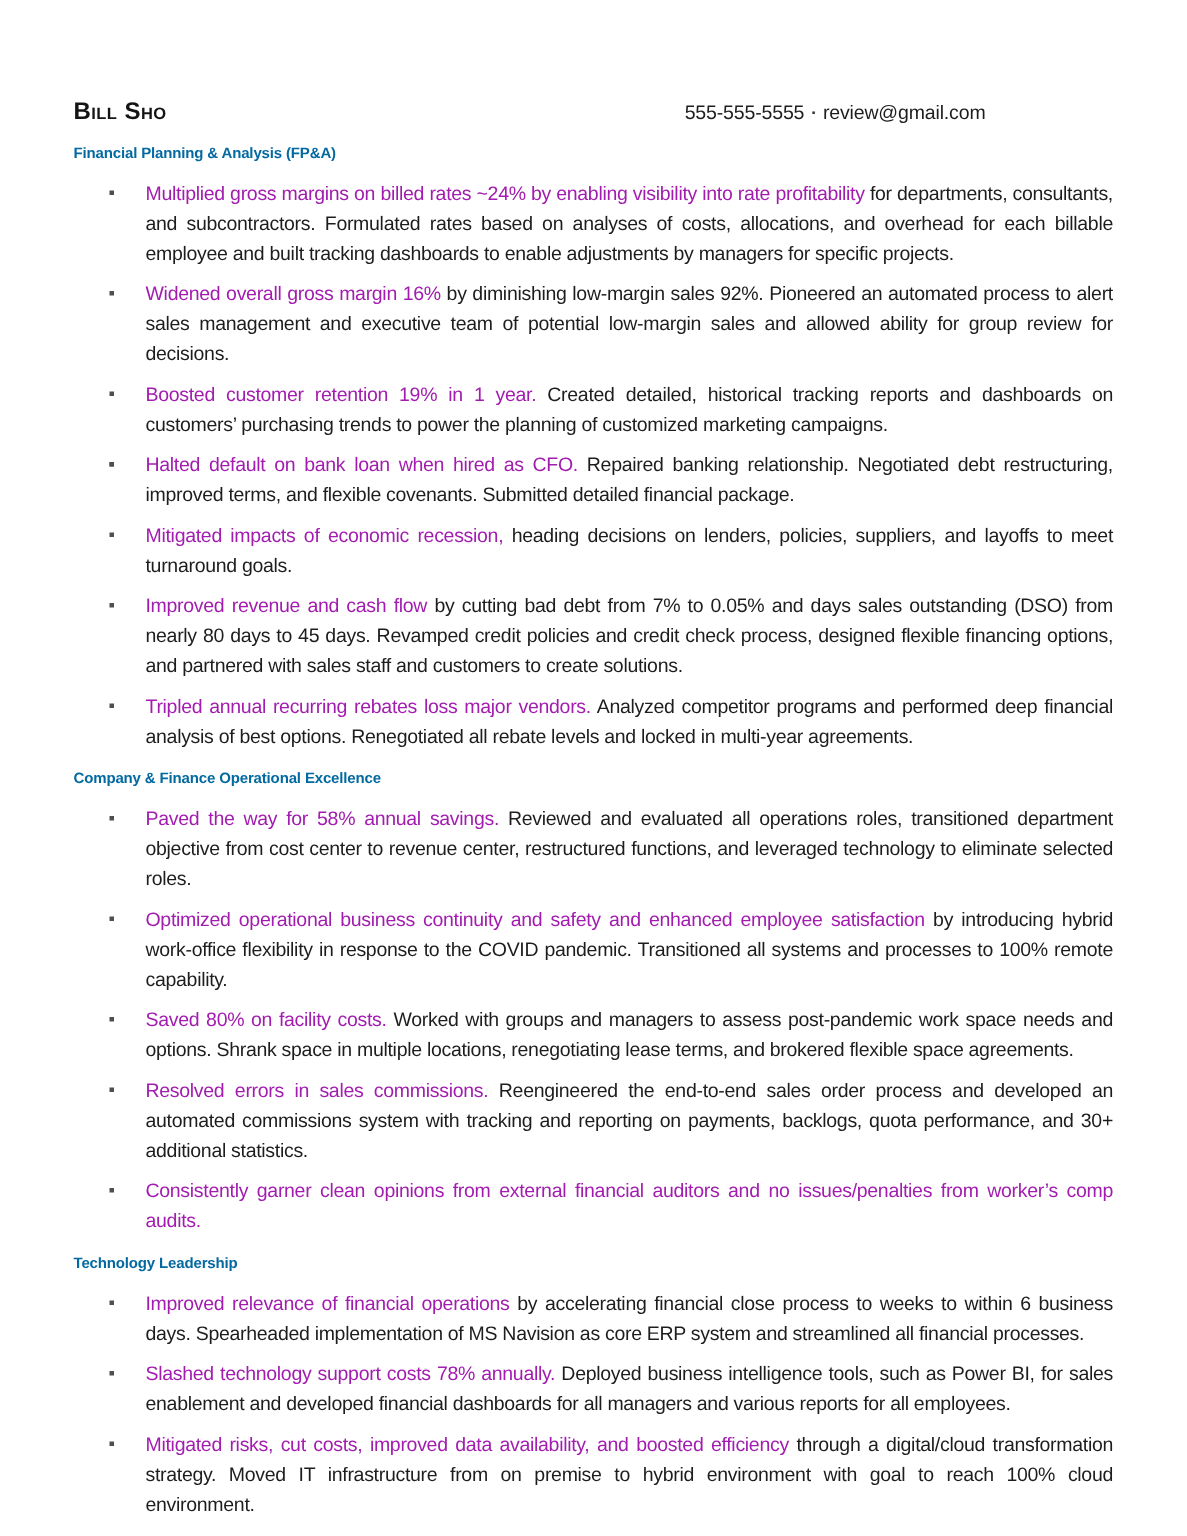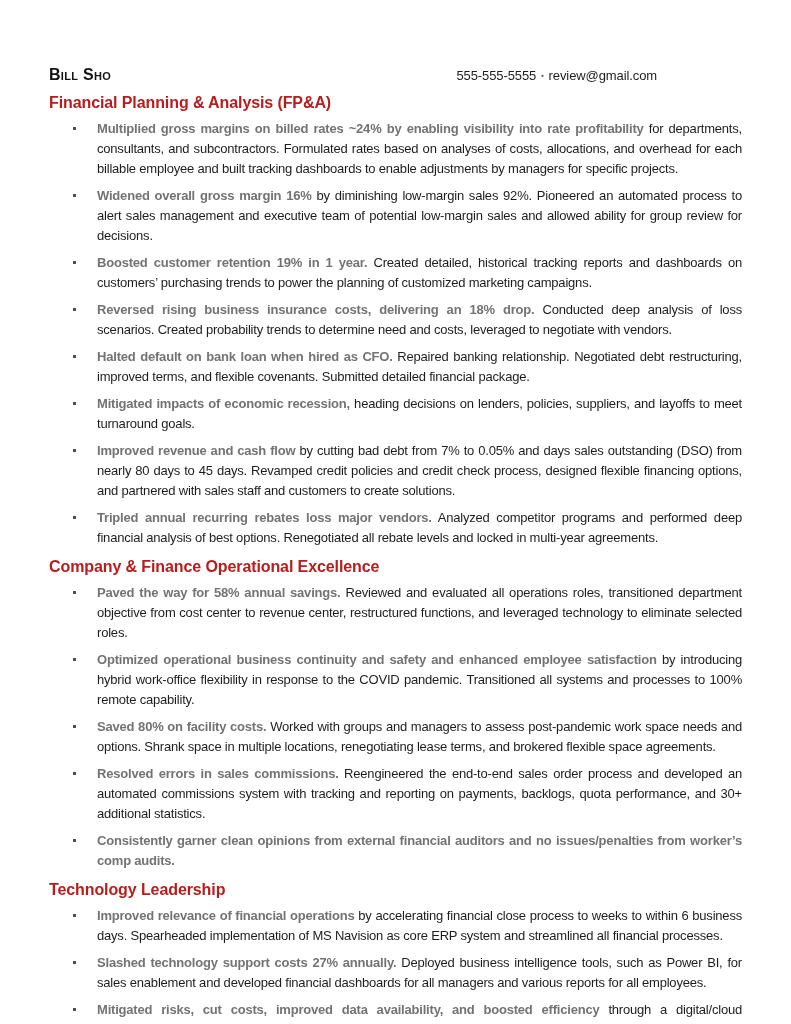--- a/index.html
+++ b/index.html
@@ -36,24 +36,24 @@
     white-space: nowrap;
   }
   .contact .sep {
     display: inline-block;
     font-size: 7px;
     vertical-align: 2px;
     margin: 0 5px;
     color: #3a3a3a;
   }
   .section-title {
-    font-size: 16px;
+    font-size: 10px;
     font-weight: bold;
     letter-spacing: -0.1px;
-    color: #b91c1c;
+    color: #0369a1;
     margin: 9px 0 6px 0;
     line-height: 20px;
   }
   .section:first-child .section-title { margin-top: 0; }
   ul.bullets {
     list-style: none;
     margin: 0;
     padding: 0 0 0 23px;
   }
   li.bullet {
@@ -67,21 +67,21 @@
     color: #1d1d1d;
   }
   li.bullet .marker {
     position: absolute;
     left: 1px;
     top: 8px;
     width: 3px;
     height: 3px;
     background: #4f4f4f;
   }
-  li.bullet b.lead { font-weight: bold; color: #737373; }
+  li.bullet b.lead { font-weight: normal; color: #a21caf; }
 </style>
 </head>
 <body>
 
 <div class="page">
   <header class="header">
     <div class="name">Bill Sho</div>
     <div class="contact">
       <span>555-555-5555</span><span class="sep">▪</span><span>review@gmail.com</span>
     </div>
@@ -101,21 +101,20 @@
     <span class="content"><b class="lead">Widened overall gross margin 16%</b><span class="rest"> by diminishing low-margin sales 92%. Pioneered an automated process to alert sales management and executive team of potential low-margin sales and allowed ability for group review for decisions.</span></span>
   </li>
 
   <li class="bullet">
     <span class="marker"></span>
     <span class="content"><b class="lead">Boosted customer retention 19% in 1 year.</b><span class="rest"> Created detailed, historical tracking reports and dashboards on customers’ purchasing trends to power the planning of customized marketing campaigns.</span></span>
   </li>
 
   <li class="bullet">
     <span class="marker"></span>
-    <span class="content"><b class="lead">Reversed rising business insurance costs, delivering an 18% drop.</b><span class="rest"> Conducted deep analysis of loss scenarios. Created probability trends to determine need and costs, leveraged to negotiate with vendors.</span></span>
   </li>
 
   <li class="bullet">
     <span class="marker"></span>
     <span class="content"><b class="lead">Halted default on bank loan when hired as CFO.</b><span class="rest"> Repaired banking relationship. Negotiated debt restructuring, improved terms, and flexible covenants. Submitted detailed financial package.</span></span>
   </li>
 
   <li class="bullet">
     <span class="marker"></span>
     <span class="content"><b class="lead">Mitigated impacts of economic recession,</b><span class="rest"> heading decisions on lenders, policies, suppliers, and layoffs to meet turnaround goals.</span></span>
@@ -166,21 +165,21 @@
   <section class="section">
     <h2 class="section-title">Technology Leadership</h2>
     <ul class="bullets">
   <li class="bullet">
     <span class="marker"></span>
     <span class="content"><b class="lead">Improved relevance of financial operations</b><span class="rest"> by accelerating financial close process to weeks to within 6 business days. Spearheaded implementation of MS Navision as core ERP system and streamlined all financial processes.</span></span>
   </li>
 
   <li class="bullet">
     <span class="marker"></span>
-    <span class="content"><b class="lead">Slashed technology support costs 27% annually.</b><span class="rest"> Deployed business intelligence tools, such as Power BI, for sales enablement and developed financial dashboards for all managers and various reports for all employees.</span></span>
+    <span class="content"><b class="lead">Slashed technology support costs 78% annually.</b><span class="rest"> Deployed business intelligence tools, such as Power BI, for sales enablement and developed financial dashboards for all managers and various reports for all employees.</span></span>
   </li>
 
   <li class="bullet">
     <span class="marker"></span>
     <span class="content"><b class="lead">Mitigated risks, cut costs, improved data availability, and boosted efficiency</b><span class="rest"> through a digital/cloud transformation strategy. Moved IT infrastructure from on premise to hybrid environment with goal to reach 100% cloud environment.</span></span>
   </li>
 </ul>
   </section>
 </main>
 </div>

